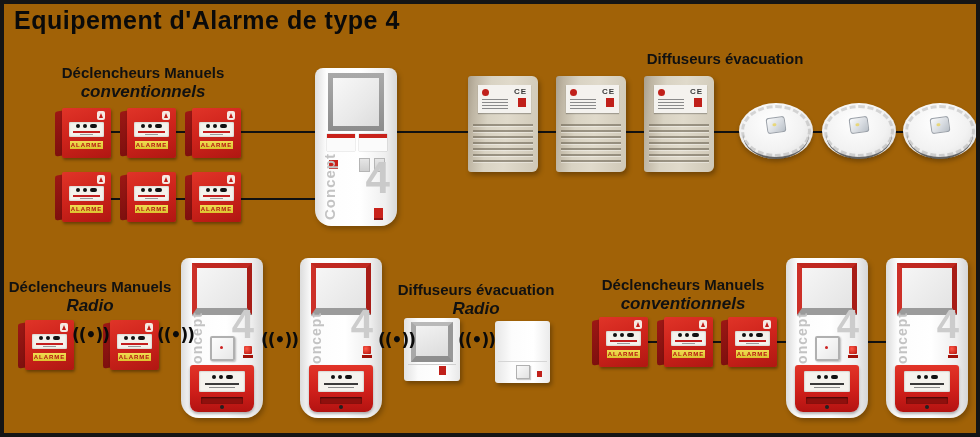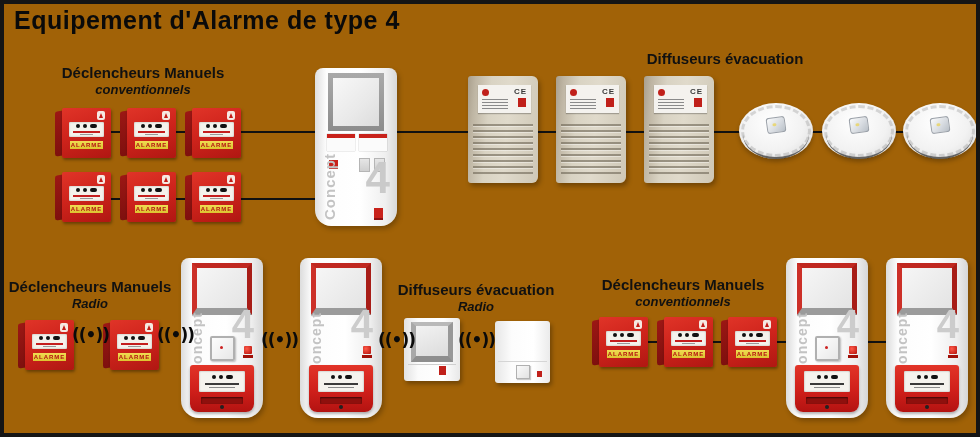--- a/index.html
+++ b/index.html
@@ -3,21 +3,21 @@
 <meta charset="utf-8">
 <style>
   html,body{margin:0;padding:0;background:#ffffff}
   #stage{position:relative;width:980px;height:437px;background:#a16207;overflow:hidden;
          font-family:"Liberation Sans","DejaVu Sans",sans-serif}
   .frame{position:absolute;inset:0;border:4px solid #151515;z-index:9;pointer-events:none}
   .wire{position:absolute;height:2px;background:#111;z-index:0}
   .dev{position:absolute;z-index:1}
   .lbl{position:absolute;z-index:2;text-align:center;color:#111;line-height:1.2}
   .lbl .l1{font-size:15px;font-weight:bold;display:block}
-  .lbl .l2{font-size:13px;font-weight:bold;font-style:italic;display:block}
+  .lbl .l2{font-size:17px;font-weight:bold;font-style:italic;display:block}
   .title{position:absolute;left:14px;top:6px;font-size:25px;font-weight:bold;color:#0a0a0a;
          letter-spacing:.5px;z-index:2}
   .radio{position:absolute;z-index:2;font-family:"DejaVu Sans",sans-serif;font-size:17px;
          font-weight:bold;color:#0a0a0a;letter-spacing:-1px;line-height:1}
 
   
   .cp{width:56px;height:52px}
   .cp-side{position:absolute;left:0;top:3px;width:9px;height:45px;border-radius:2px 0 0 3px;
            background:linear-gradient(180deg,#9c1714,#7e100e);transform:skewY(-10deg)}
   .cp-face{position:absolute;left:7px;top:0;width:49px;height:50px;border-radius:2px;
@@ -82,21 +82,21 @@
       background:#f5f3ee;border-radius:1px;box-shadow:inset 0 0 2px rgba(0,0,0,.35)}
   .pb-red-label .cp-dots{top:4px}
   .pbl1{position:absolute;left:6px;right:6px;top:12px;height:2px;background:#3a3a3a}
   .pbl2{position:absolute;left:10px;right:10px;top:16px;height:1px;background:#8a8a8a}
   .pb-recess{position:absolute;left:50%;transform:translateX(-50%);top:32px;width:42px;height:7px;
       background:#8f100d;border-radius:1px;box-shadow:inset 0 1px 2px rgba(0,0,0,.6)}
   .pb-dot{position:absolute;left:50%;transform:translateX(-50%);bottom:3px;width:4px;height:4px;
       background:#222;border-radius:50%}
 
   
-  .snd{width:70px;height:107px;border-radius:3px 6px 6px 3px;
+  .snd{width:70px;height:96px;border-radius:3px 6px 6px 3px;
       background:linear-gradient(95deg,#a99f8d 0%,#beb5a3 10%,#d9d3c3 30%,#e0dacb 55%,#cfc8b7 100%);
       box-shadow:2px 3px 5px rgba(0,0,0,.3)}
   .snd-lbl{position:absolute;left:10px;right:7px;top:9px;height:28px;background:#f4f2ee;
       box-shadow:0 1px 1px rgba(0,0,0,.25)}
   .snd-red{position:absolute;left:4px;top:4px;width:7px;height:7px;background:#c0201a;border-radius:50%}
   .snd-lines{position:absolute;left:4px;top:14px;width:26px;height:11px;
       background:repeating-linear-gradient(180deg,#8a8a8a 0 1px,transparent 1px 3px)}
   .snd-ce{position:absolute;right:4px;top:2px;font-size:8px;font-weight:bold;letter-spacing:1px;color:#3a3a3a}
   .snd-ce2{position:absolute;right:5px;top:13px;width:8px;height:9px;background:#c0201a}
   .snd-vents{position:absolute;left:5px;right:5px;top:45px;bottom:9px;

